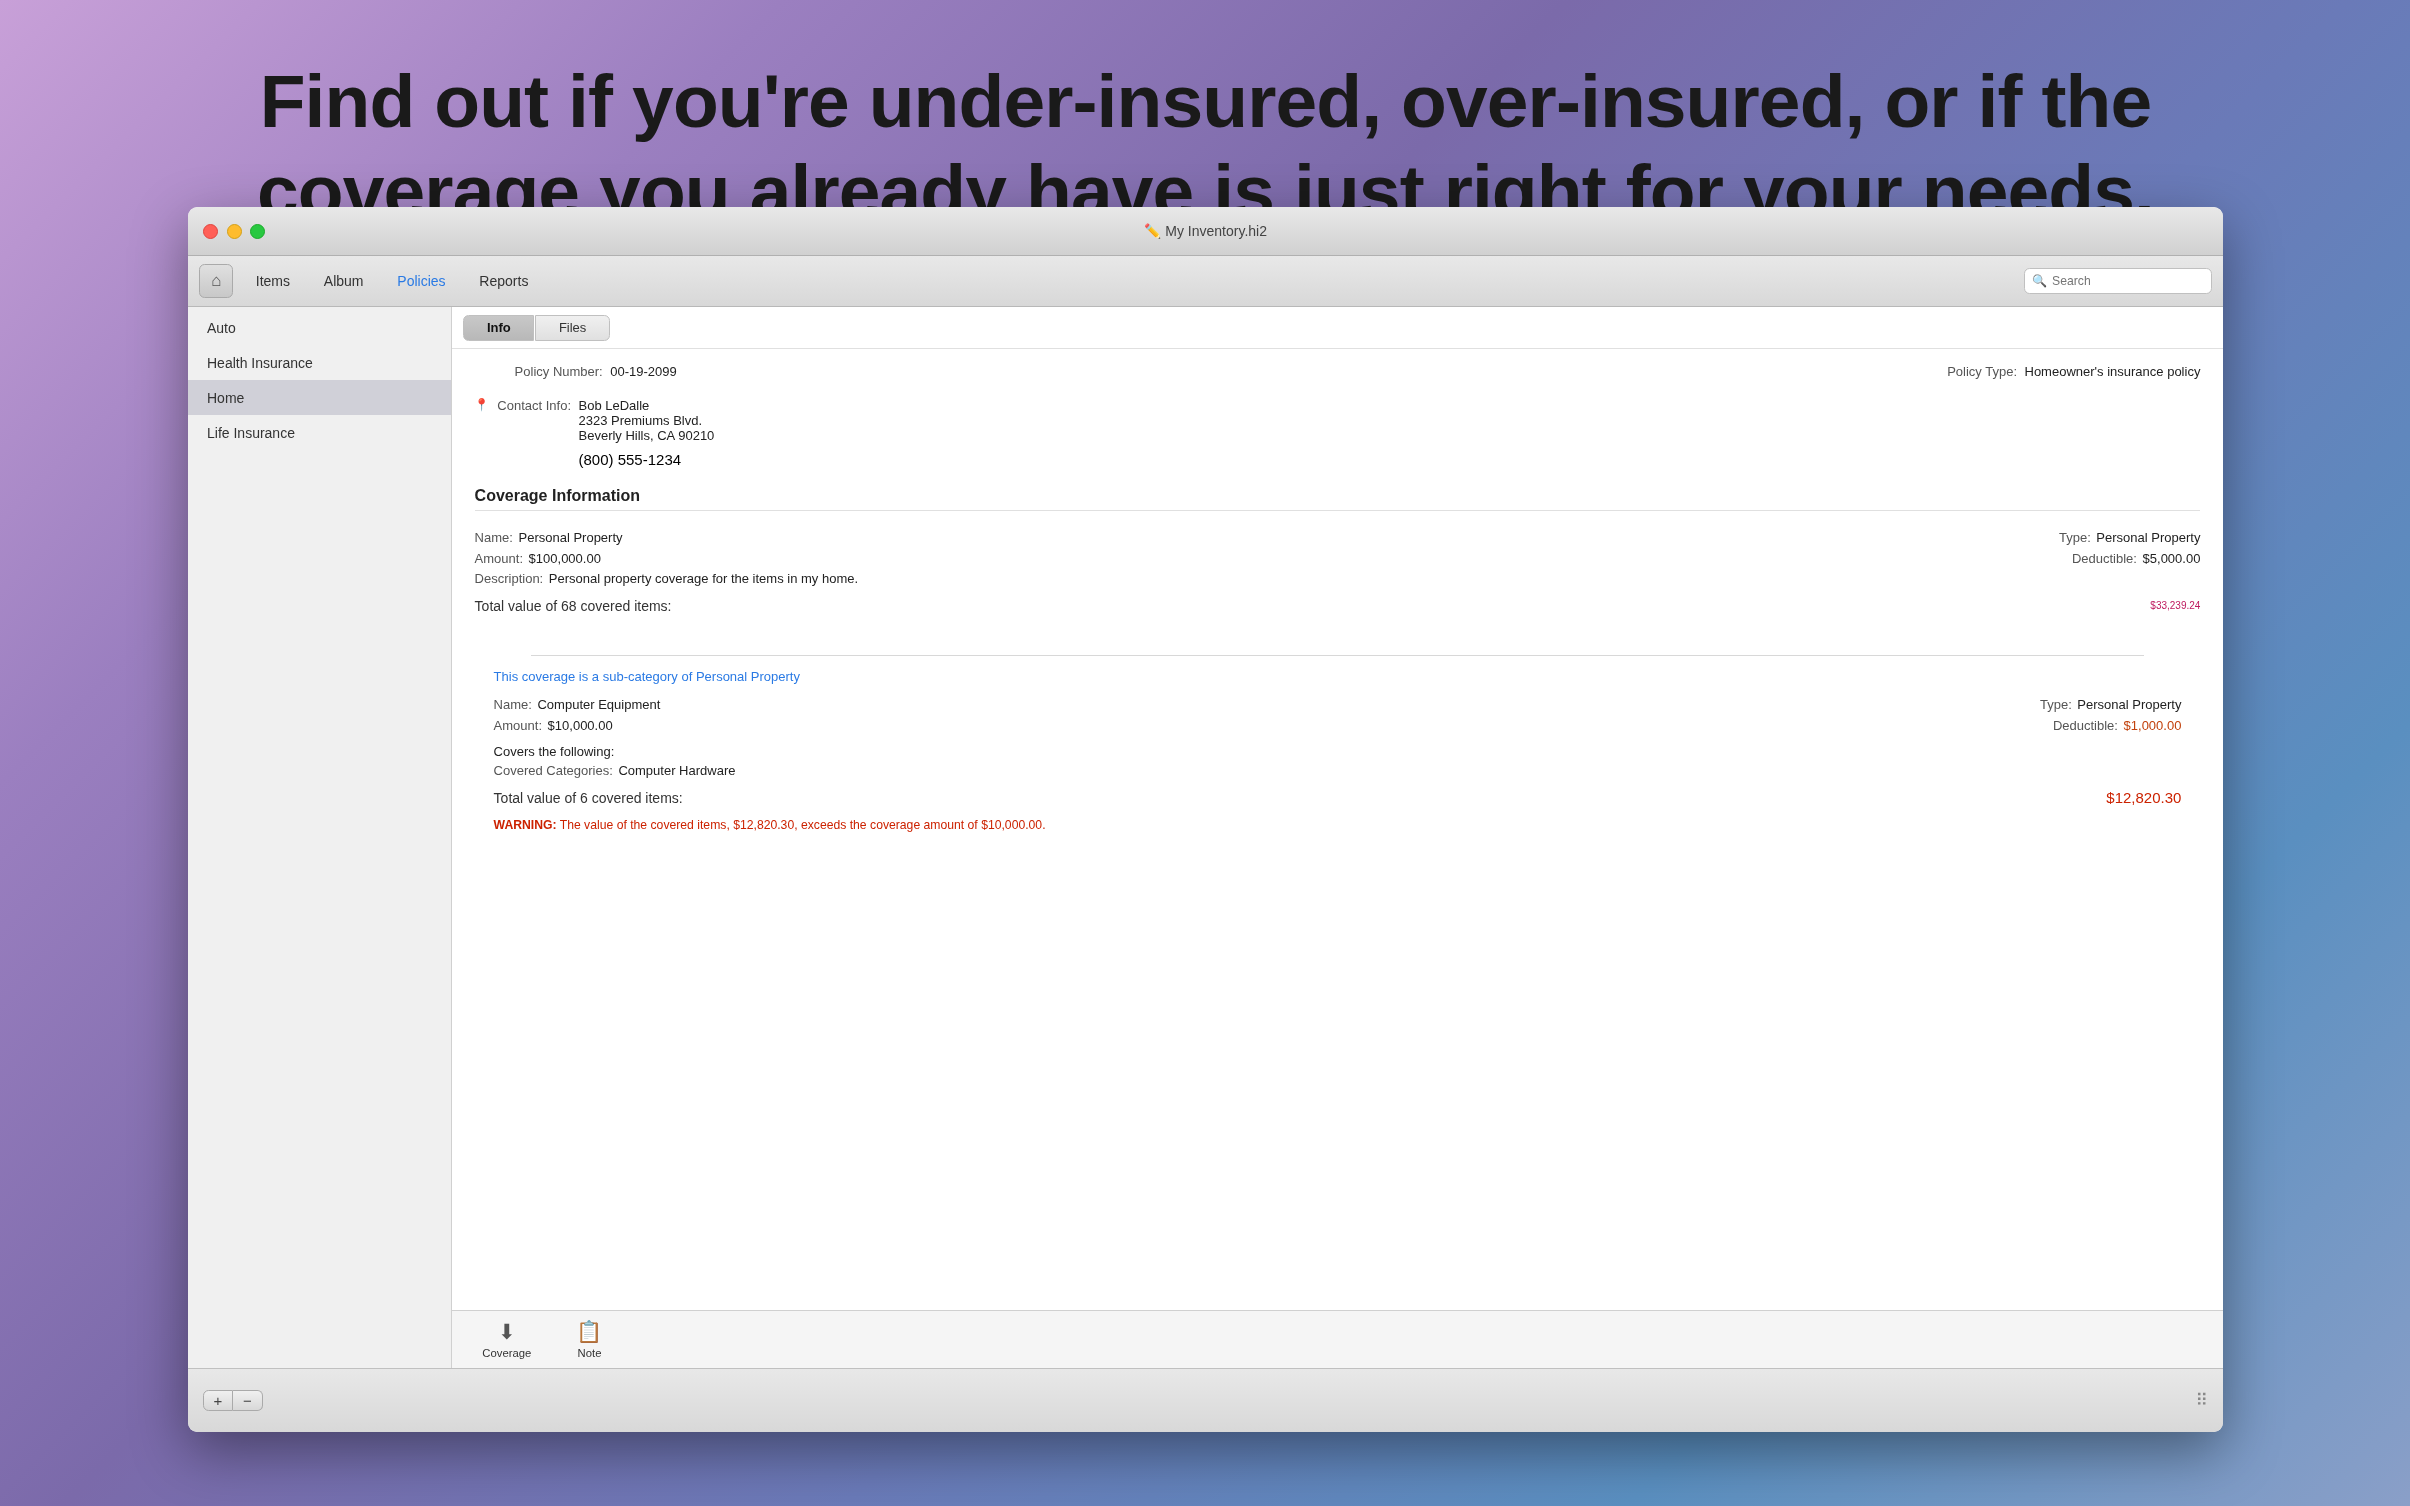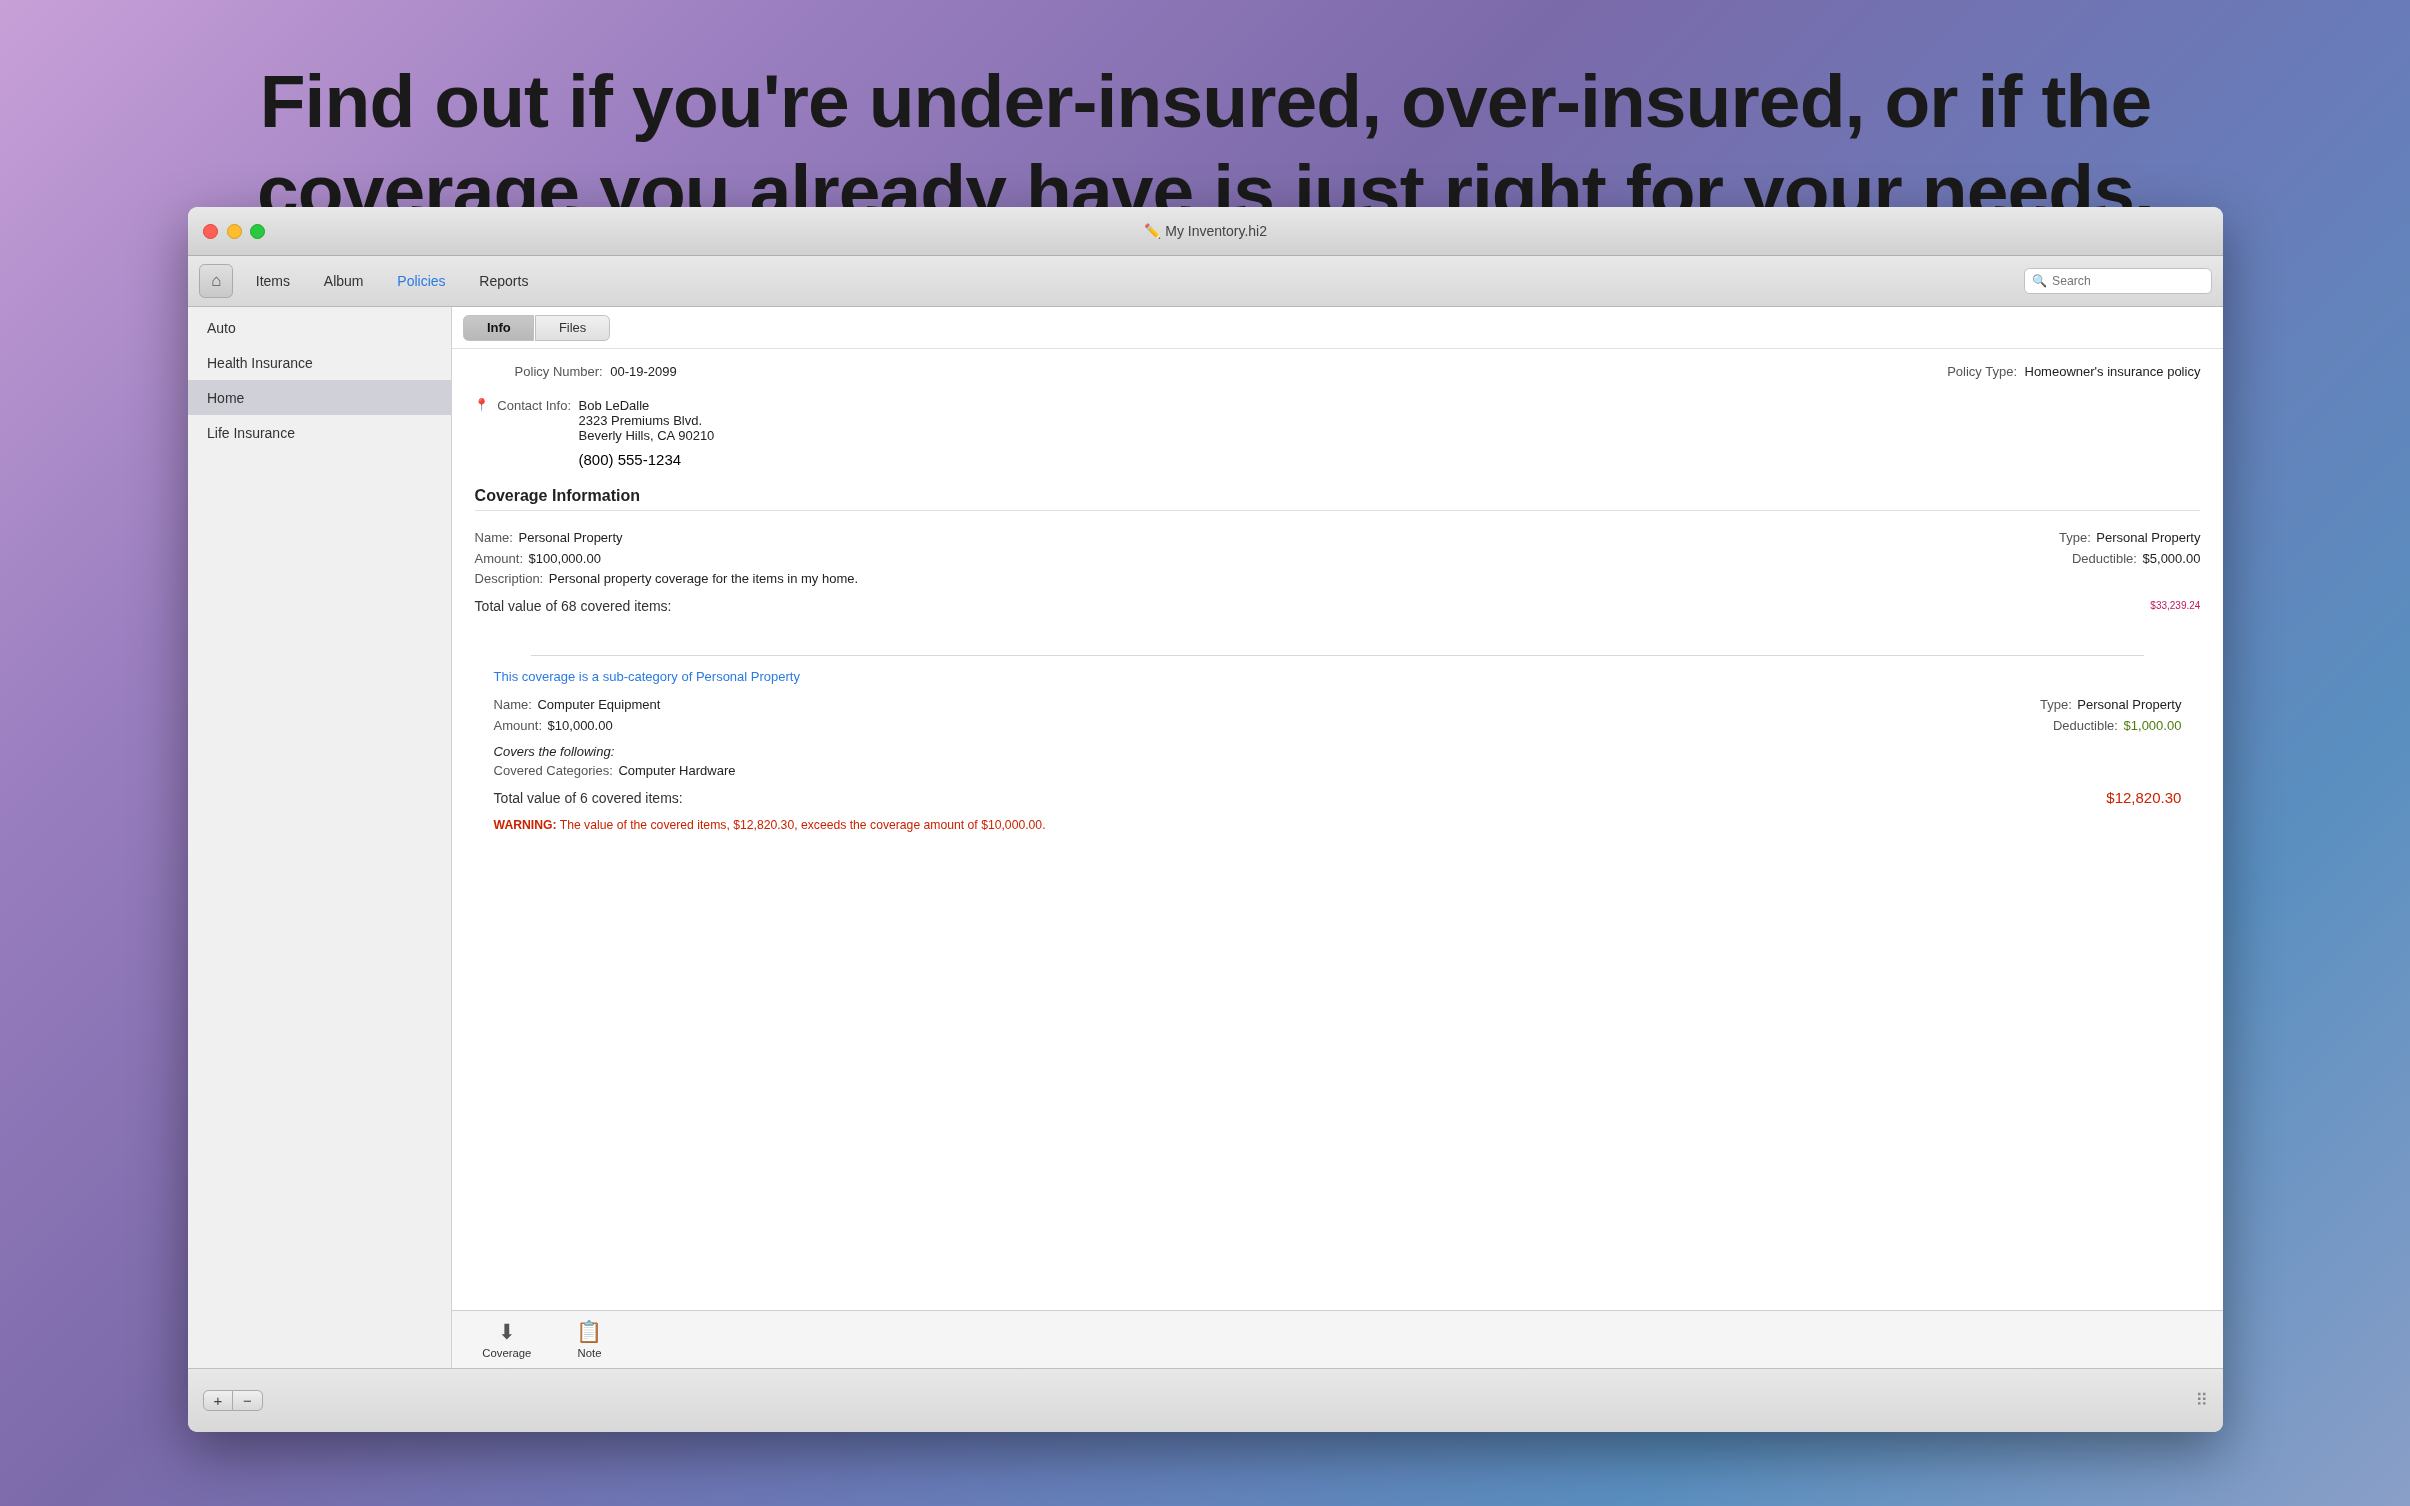--- a/index.html
+++ b/index.html
@@ -489,25 +489,25 @@
             </div>
           </div>
           
           <div style="display:flex; justify-content:space-between; margin-bottom:11.3px;">
             <div style="display:flex; gap:5.6px;">
               <span style="font-size:13px; color:#555;">Amount:</span>
               <span style="font-size:13px; color:#222;">$10,000.00</span>
             </div>
             <div style="display:flex; gap:5.6px;">
               <span style="font-size:13px; color:#555;">Deductible:</span>
-              <span style="font-size:13px; color:#4d7c0f;">$1,000.00</span>
+              <span style="font-size:13px; color:#c2410c;">$1,000.00</span>
             </div>
           </div>
           
-          <div style="font-size:13px; color:#222; margin-bottom:3.8px;font-style:italic;">Covers the following:</div>
+          <div style="font-size:13px; color:#222; margin-bottom:3.8px;">Covers the following:</div>
           
           <div style="display:flex; gap:5.6px; margin-bottom:11.3px;">
             <span style="font-size:13px; color:#555;">Covered Categories:</span>
             <span style="font-size:13px; color:#222;">Computer Hardware</span>
           </div>
           
           <div class="total-row">
             <span class="total-label">Total value of 6 covered items:</span>
             <span class="total-value-red">$12,820.30</span>
           </div>

